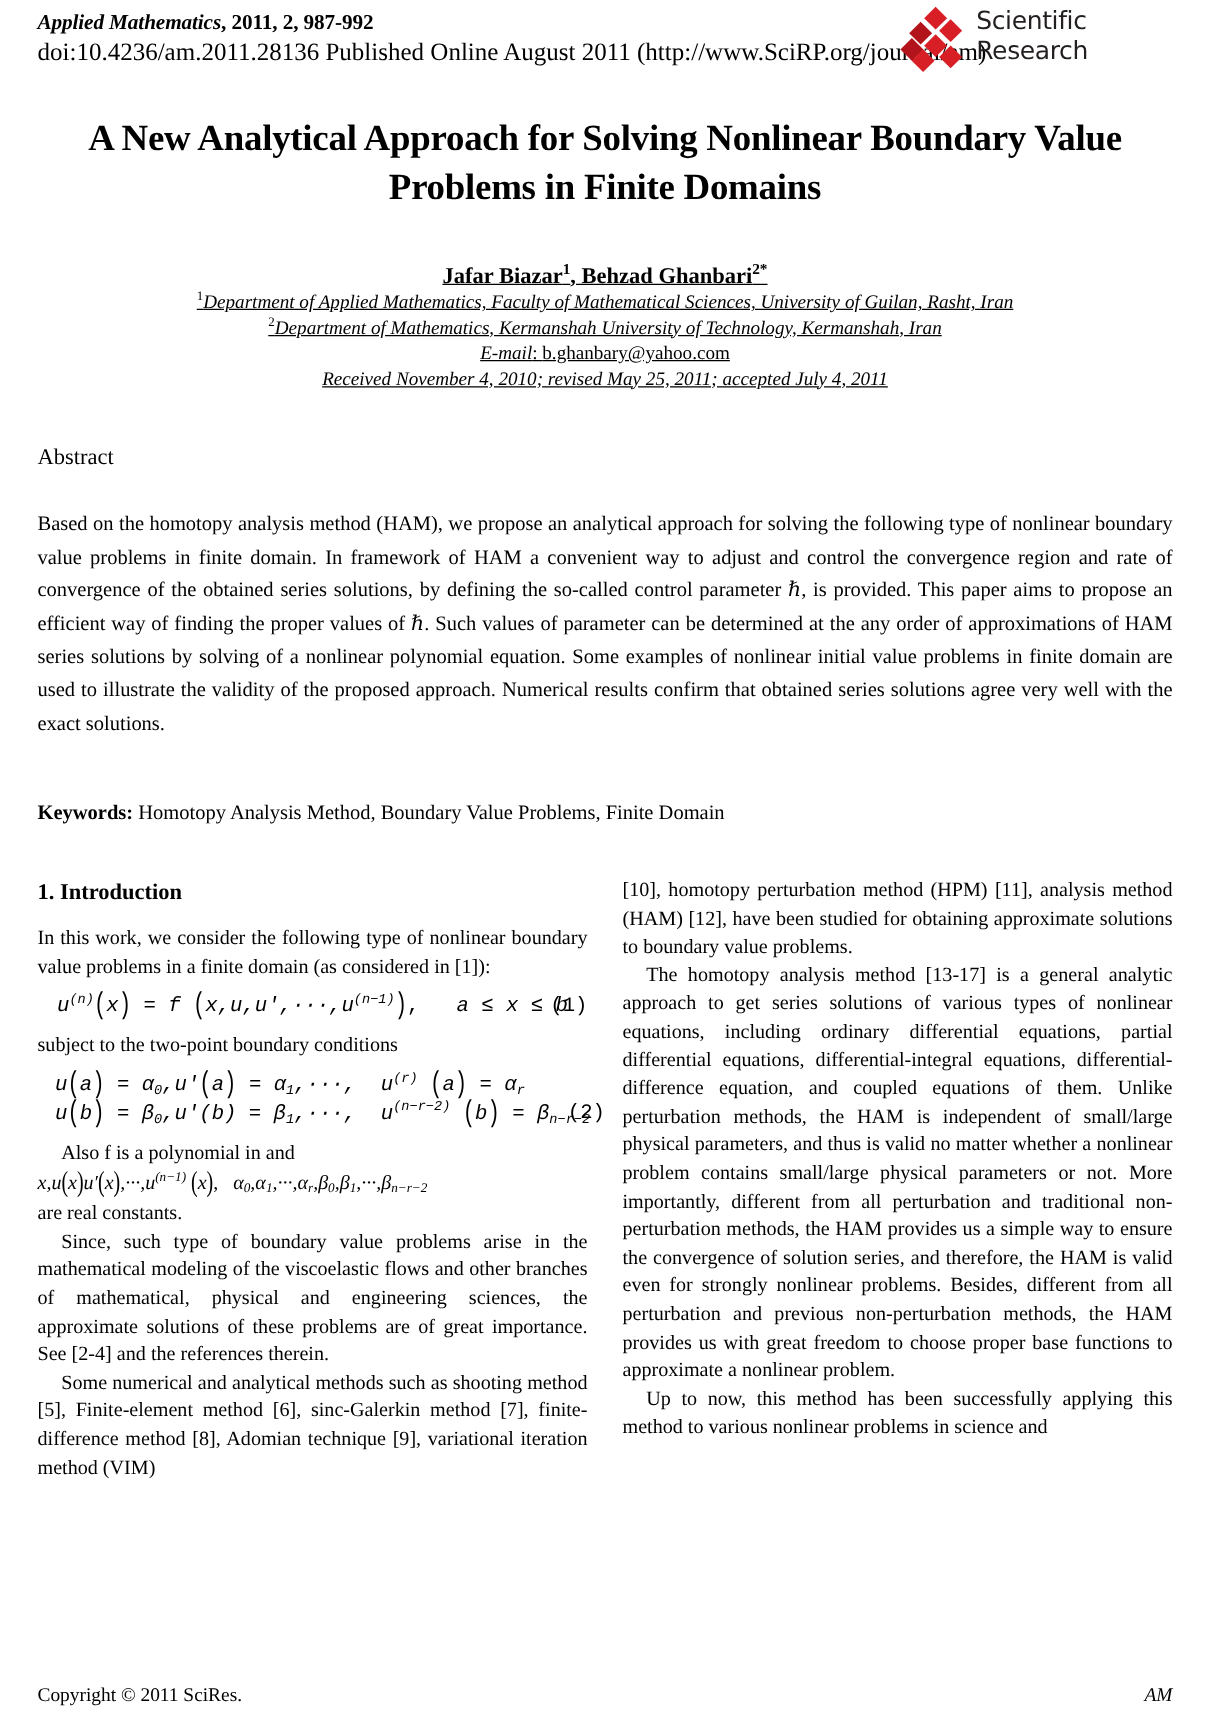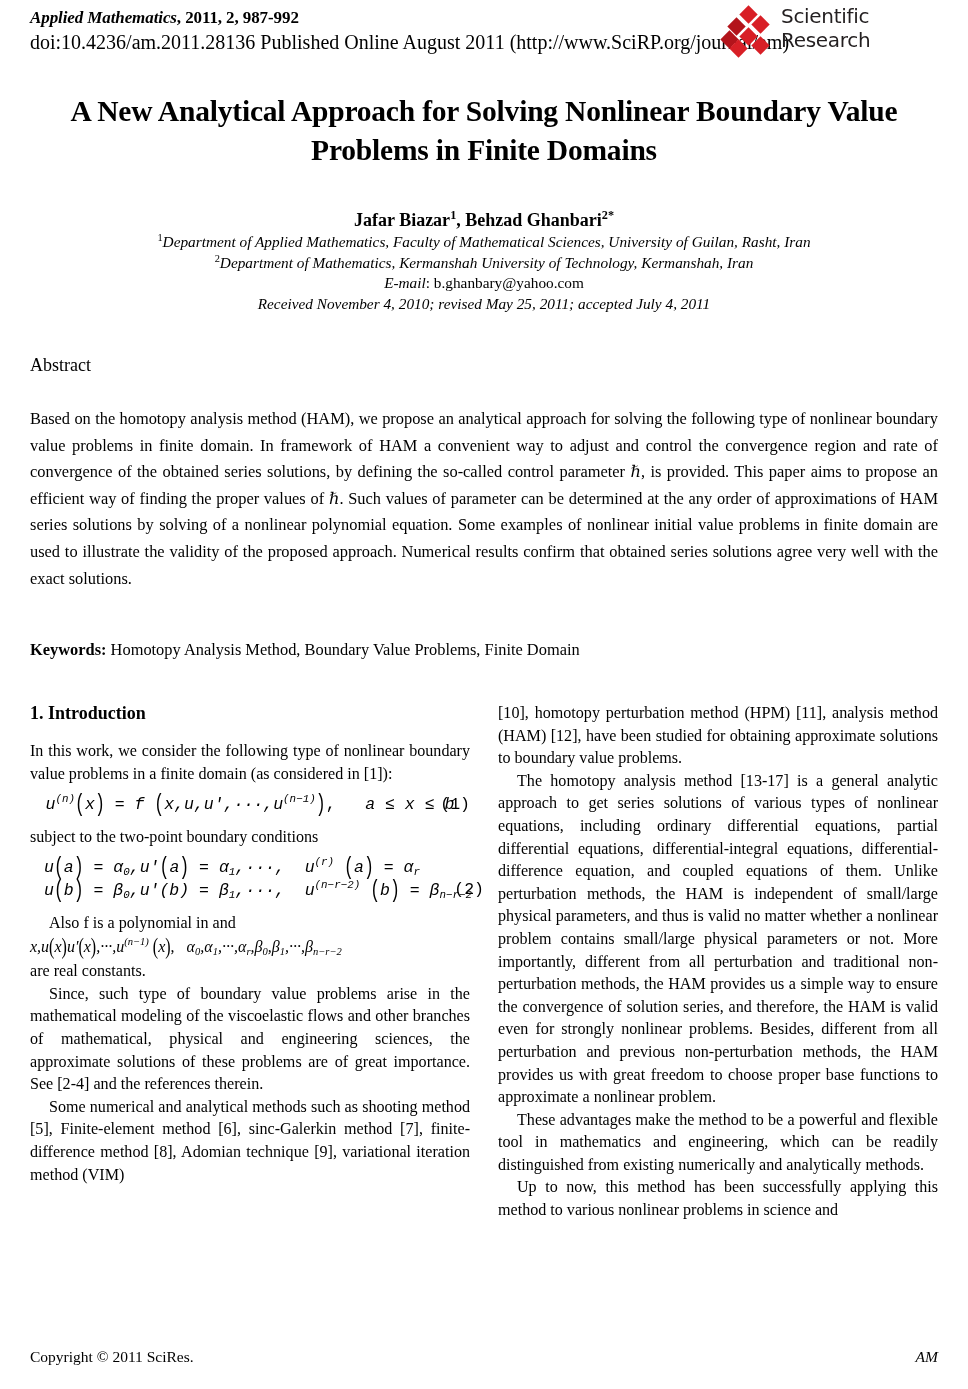--- a/index.html
+++ b/index.html
@@ -102,25 +102,27 @@
   .authors {
     position: absolute;
     left: 44px; top: 208px;
     width: 880px;
     text-align: center;
   }
   .author-names {
     font-size: 18px;
     font-weight: bold;
     line-height: 24px;
+    text-decoration: underline;
   }
   .affil {
     font-size: 15.3px;
     font-style: italic;
     line-height: 20.5px;
+    text-decoration: underline;
   }
   .affil .rm { font-style: normal; }
   sup { font-size: 0.68em; vertical-align: super; line-height: 0; }
 
   
   .sec-head {
     font-size: 18px;
     font-weight: normal;
   }
   .abstract-head {
@@ -279,21 +281,20 @@
     <div class="eq" style="font-size:16px; line-height:26px; white-space:normal;">x,u<span class="paren">(</span>x<span class="paren">)</span>u′<span class="paren">(</span>x<span class="paren">)</span>,···,u<span class="supn">(n−1)</span> <span class="paren">(</span>x<span class="paren">)</span><span class="rm">,</span> &nbsp;&nbsp;α<span class="sub">0</span>,α<span class="sub">1</span>,···,α<span class="sub">r</span>,β<span class="sub">0</span>,β<span class="sub">1</span>,···,β<span class="sub">n−r−2</span></div>
 
     <p>are real constants.</p>
     <p class="ind">Since, such type of boundary value problems arise in the mathematical modeling of the viscoelastic flows and other branches of mathematical, physical and engineering sciences, the approximate solutions of these problems are of great importance. See [2-4] and the references therein.</p>
     <p class="ind">Some numerical and analytical methods such as shooting method [5], Finite-element method [6], sinc-Galerkin method [7], finite-difference method [8], Adomian technique [9], variational iteration method (VIM)</p>
   </div>
 
   <div class="col right">
     <p>[10], homotopy perturbation method (HPM) [11], analysis method (HAM) [12], have been studied for obtaining approximate solutions to boundary value problems.</p>
     <p class="ind">The homotopy analysis method [13-17] is a general analytic approach to get series solutions of various types of nonlinear equations, including ordinary differential equations, partial differential equations, differential-integral equations, differential-difference equation, and coupled equations of them. Unlike perturbation methods, the HAM is independent of small/large physical parameters, and thus is valid no matter whether a nonlinear problem contains small/large physical parameters or not. More importantly, different from all perturbation and traditional non-perturbation methods, the HAM provides us a simple way to ensure the convergence of solution series, and therefore, the HAM is valid even for strongly nonlinear problems. Besides, different from all perturbation and previous non-perturbation methods, the HAM provides us with great freedom to choose proper base functions to approximate a nonlinear problem.</p>
-    <p class="ind">These advantages make the method to be a powerful and flexible tool in mathematics and engineering, which can be readily distinguished from existing numerically and analytically methods.</p>
     <p class="ind">Up to now, this method has been successfully applying this method to various nonlinear problems in science and</p>
   </div>
 
   <div class="footer">
     <span class="cp">Copyright © 2011 SciRes.</span>
     <span class="am">AM</span>
   </div>
 
 </div>
 

